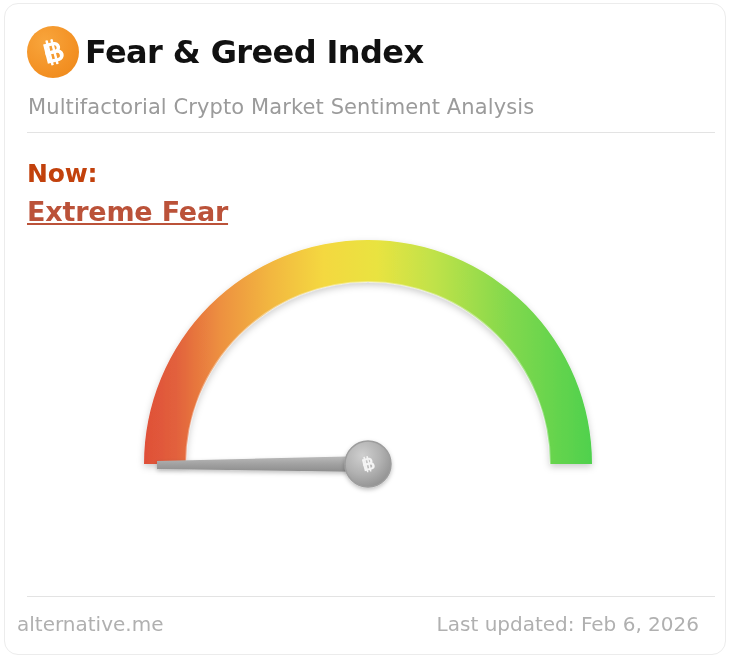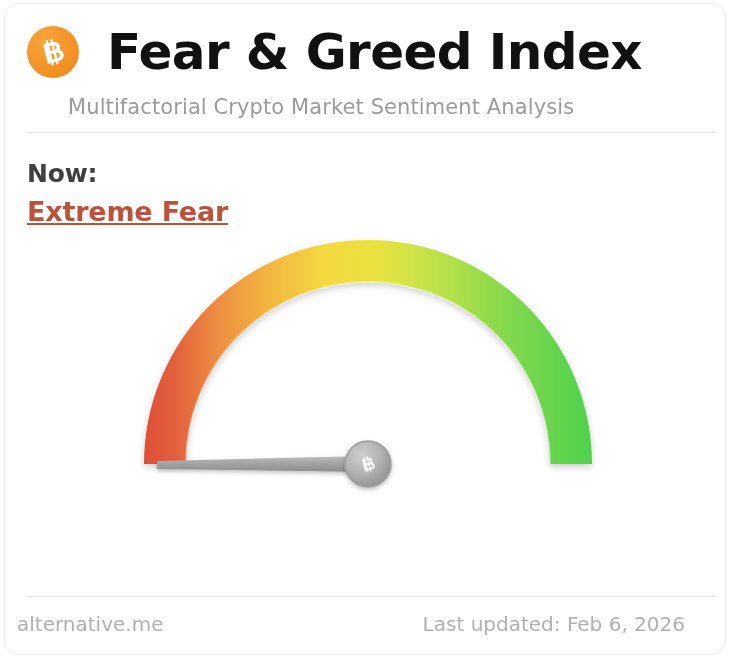--- a/index.html
+++ b/index.html
@@ -47,57 +47,56 @@
     background: radial-gradient(circle at 34% 30%, #f8a53c 0%, #f39124 62%, #ec8718 100%);
     display: flex;
     align-items: center;
     justify-content: center;
     flex: 0 0 auto;
     margin-left: 4px;
   }
   .btc-logo svg { display:block; }
 
   .title {
-    font-size: 50px;
+    font-size: 32px;
     font-weight: bold;
     color: #111111;
     letter-spacing: -0.6px;
-    margin-left: 28px;
+    margin-left: 6px;
     line-height: 1;
     white-space: nowrap;
   }
   .subtitle {
     position: absolute;
     left: 5px;
     top: 74px;
     font-size: 21px;
     color: #9b9b9b;
     letter-spacing: 0.1px;
     white-space: nowrap;
-    margin-left: 40px;
   }
 
   .divider {
     position: absolute;
     left: 22px;
     width: 688px;
     height: 1px;
     background: #e3e3e3;
   }
   .divider.top { top: 128px; }
   .divider.bottom { top: 592px; }
 
   
   .now-label {
     position: absolute;
     left: 22px;
     top: 155px;
     font-size: 25px;
     font-weight: bold;
-    color: #404040;
+    color: #c2410c;
     letter-spacing: -0.2px;
   }
   .sentiment {
     position: absolute;
     left: 22px;
     top: 192px;
     font-size: 27px;
     font-weight: bold;
     letter-spacing: -0.2px;
   }
@@ -115,21 +114,21 @@
   
   .footer-left {
     position: absolute;
     left: 12px;
     top: 608px;
     font-size: 20px;
     color: #b0b0b0;
   }
   .footer-right {
     position: absolute;
-    right: 40px;
+    right: 26px;
     top: 608px;
     font-size: 20px;
     color: #b0b0b0;
     text-align: center;
   }
 </style>
 </head>
 <body>
 
 <div class="card">

